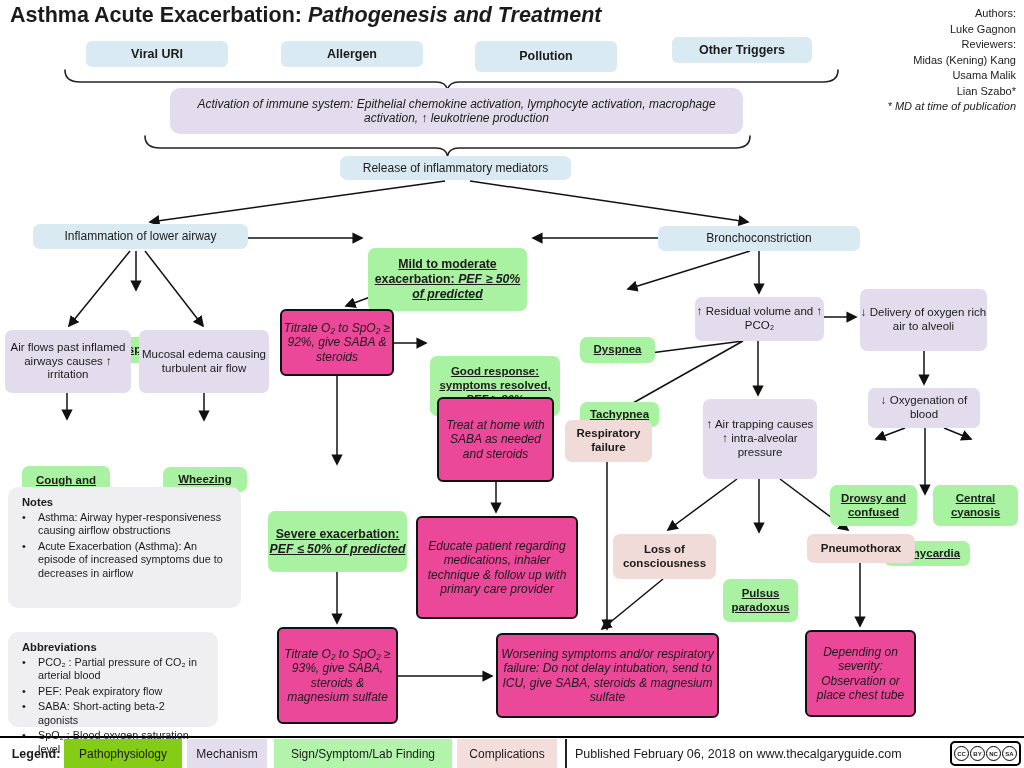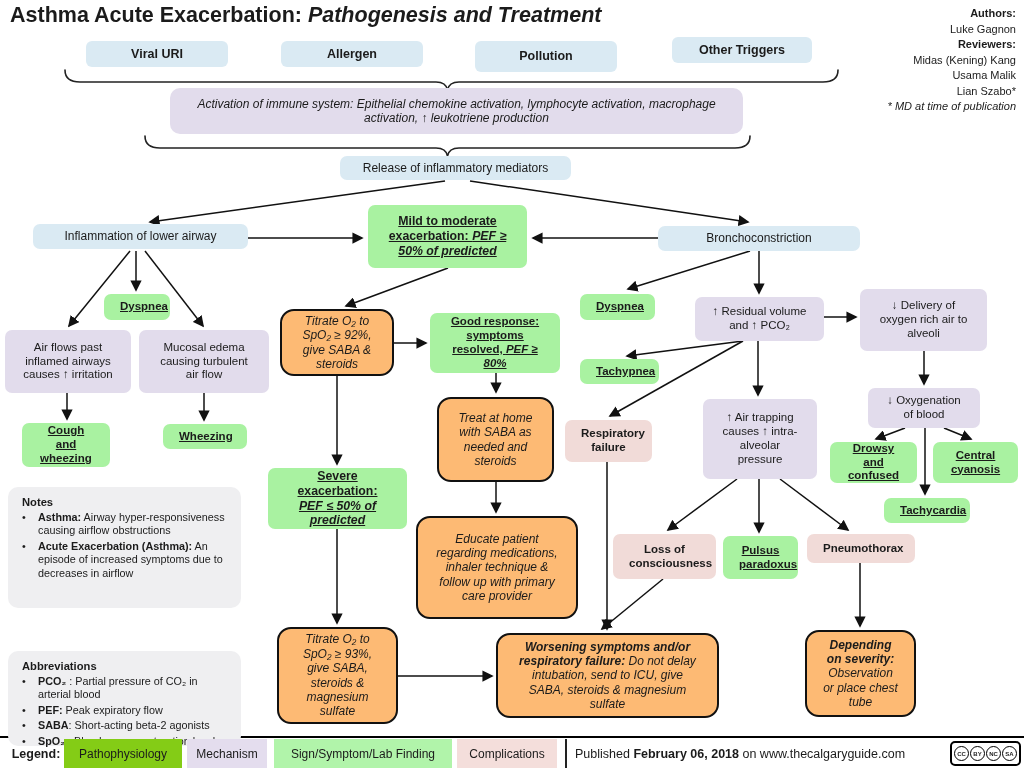--- a/index.html
+++ b/index.html
@@ -1,31 +1,31 @@
 <!DOCTYPE html>
 <html><head>
 <meta charset="utf-8">
 <style>
   html,body{margin:0;padding:0;background:#fff;}
   .stage{position:relative;width:1024px;height:768px;background:#fff;overflow:hidden;
          font-family:"Liberation Sans","DejaVu Sans",sans-serif;color:#1b1b1b;}
   
   .box{position:absolute;display:flex;align-items:center;justify-content:center;
        text-align:center;border-radius:7px;font-size:11.5px;line-height:1.2;
-       padding:2px 16px;box-sizing:border-box;}
+       padding:2px 0;box-sizing:border-box;}
   .box .tx{width:100%;}
   .blue{background:#daeaf3;}
   .purple{background:#e2dcec;}
-  .green{background:#a9f2a1;font-weight:bold;text-decoration:underline;}
+  .green{background:#a9f2a1;font-weight:bold;text-decoration:underline;margin-top:43px;}
   .pink{background:#f1dbd8;font-weight:bold;}
-  .white-box{background:#fdba74;border:2.5px solid #111;border-radius:14px;
+  .white-box{background:#ec4899;border:2.5px solid #111;border-radius:6px;
              font-style:italic;font-size:12px;align-items:center;}
   .gray{background:#efeff1;border-radius:10px;text-align:left;align-items:flex-start;
         padding:8px 14px;font-size:10.8px;line-height:1.25;}
-  .bold{font-weight:bold;}
+  .bold{font-weight:normal;}
   .it{font-style:italic;}
   .trigger{font-weight:bold;font-size:12.5px;border-radius:6px;}
   .big-node{font-size:12px;}
   .mild{font-size:12.3px;}
   
   .title{position:absolute;left:10px;top:3px;font-size:21.5px;font-weight:bold;white-space:nowrap;}
   .credits{position:absolute;right:8px;top:6px;width:220px;text-align:right;
            font-size:11px;line-height:15.5px;}
   
   .note-item{display:flex;margin-top:2px;}
@@ -231,21 +231,21 @@
           <span class="blt">•</span>
           <span><span class="bold">Asthma:</span><span> Airway hyper-responsiveness causing airflow obstructions</span></span>
         </div>
       <div class="note-item">
           <span class="blt">•</span>
           <span><span class="bold">Acute Exacerbation (Asthma):</span><span> An episode of increased symptoms due to decreases in airflow</span></span>
         </div>
     </div>
   </div>
 
-  <div class="box gray" style="left:8px;top:651px;width:233px;height:95px">
+  <div class="box gray" style="left:8px;top:632px;width:210px;height:95px">
     <div class="tx">
       <div class="note-head">Abbreviations</div>
       <div class="note-item">
           <span class="blt">•</span>
           <span><span class="bold">PCO₂</span><span> : Partial pressure of CO₂ in arterial blood</span></span>
         </div>
       <div class="note-item">
           <span class="blt">•</span>
           <span><span class="bold">PEF:</span><span> Peak expiratory flow</span></span>
         </div>

